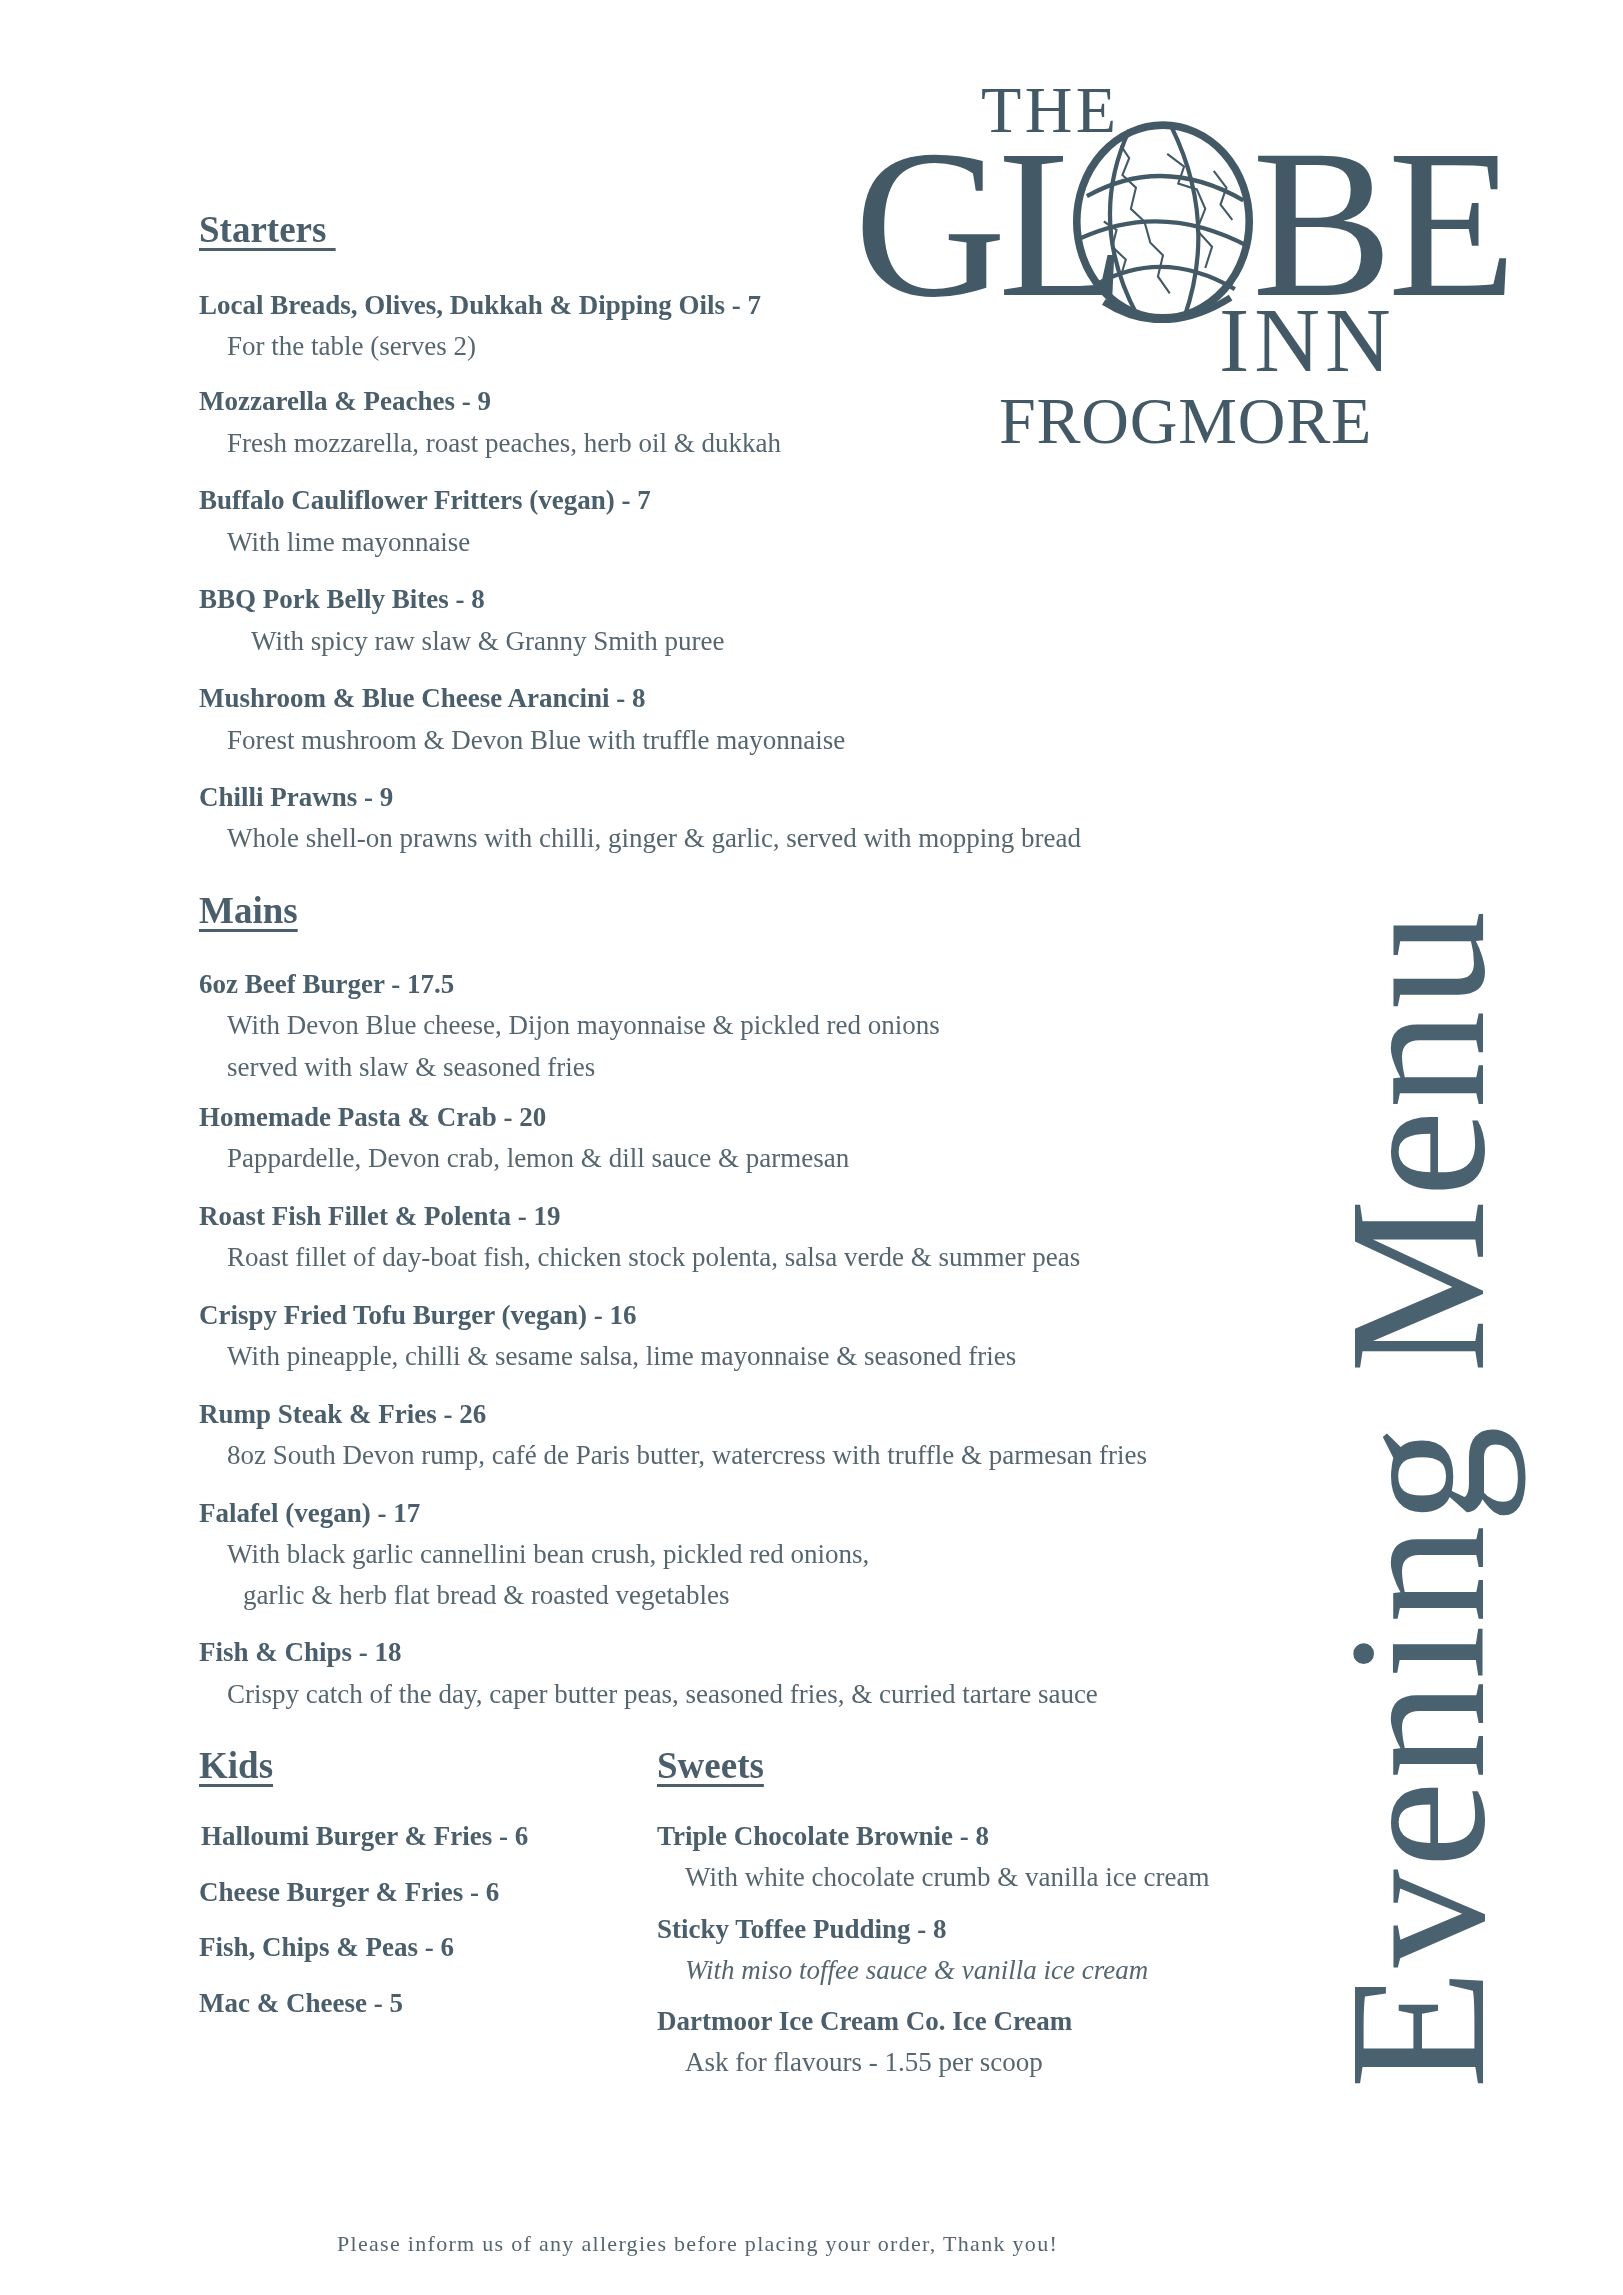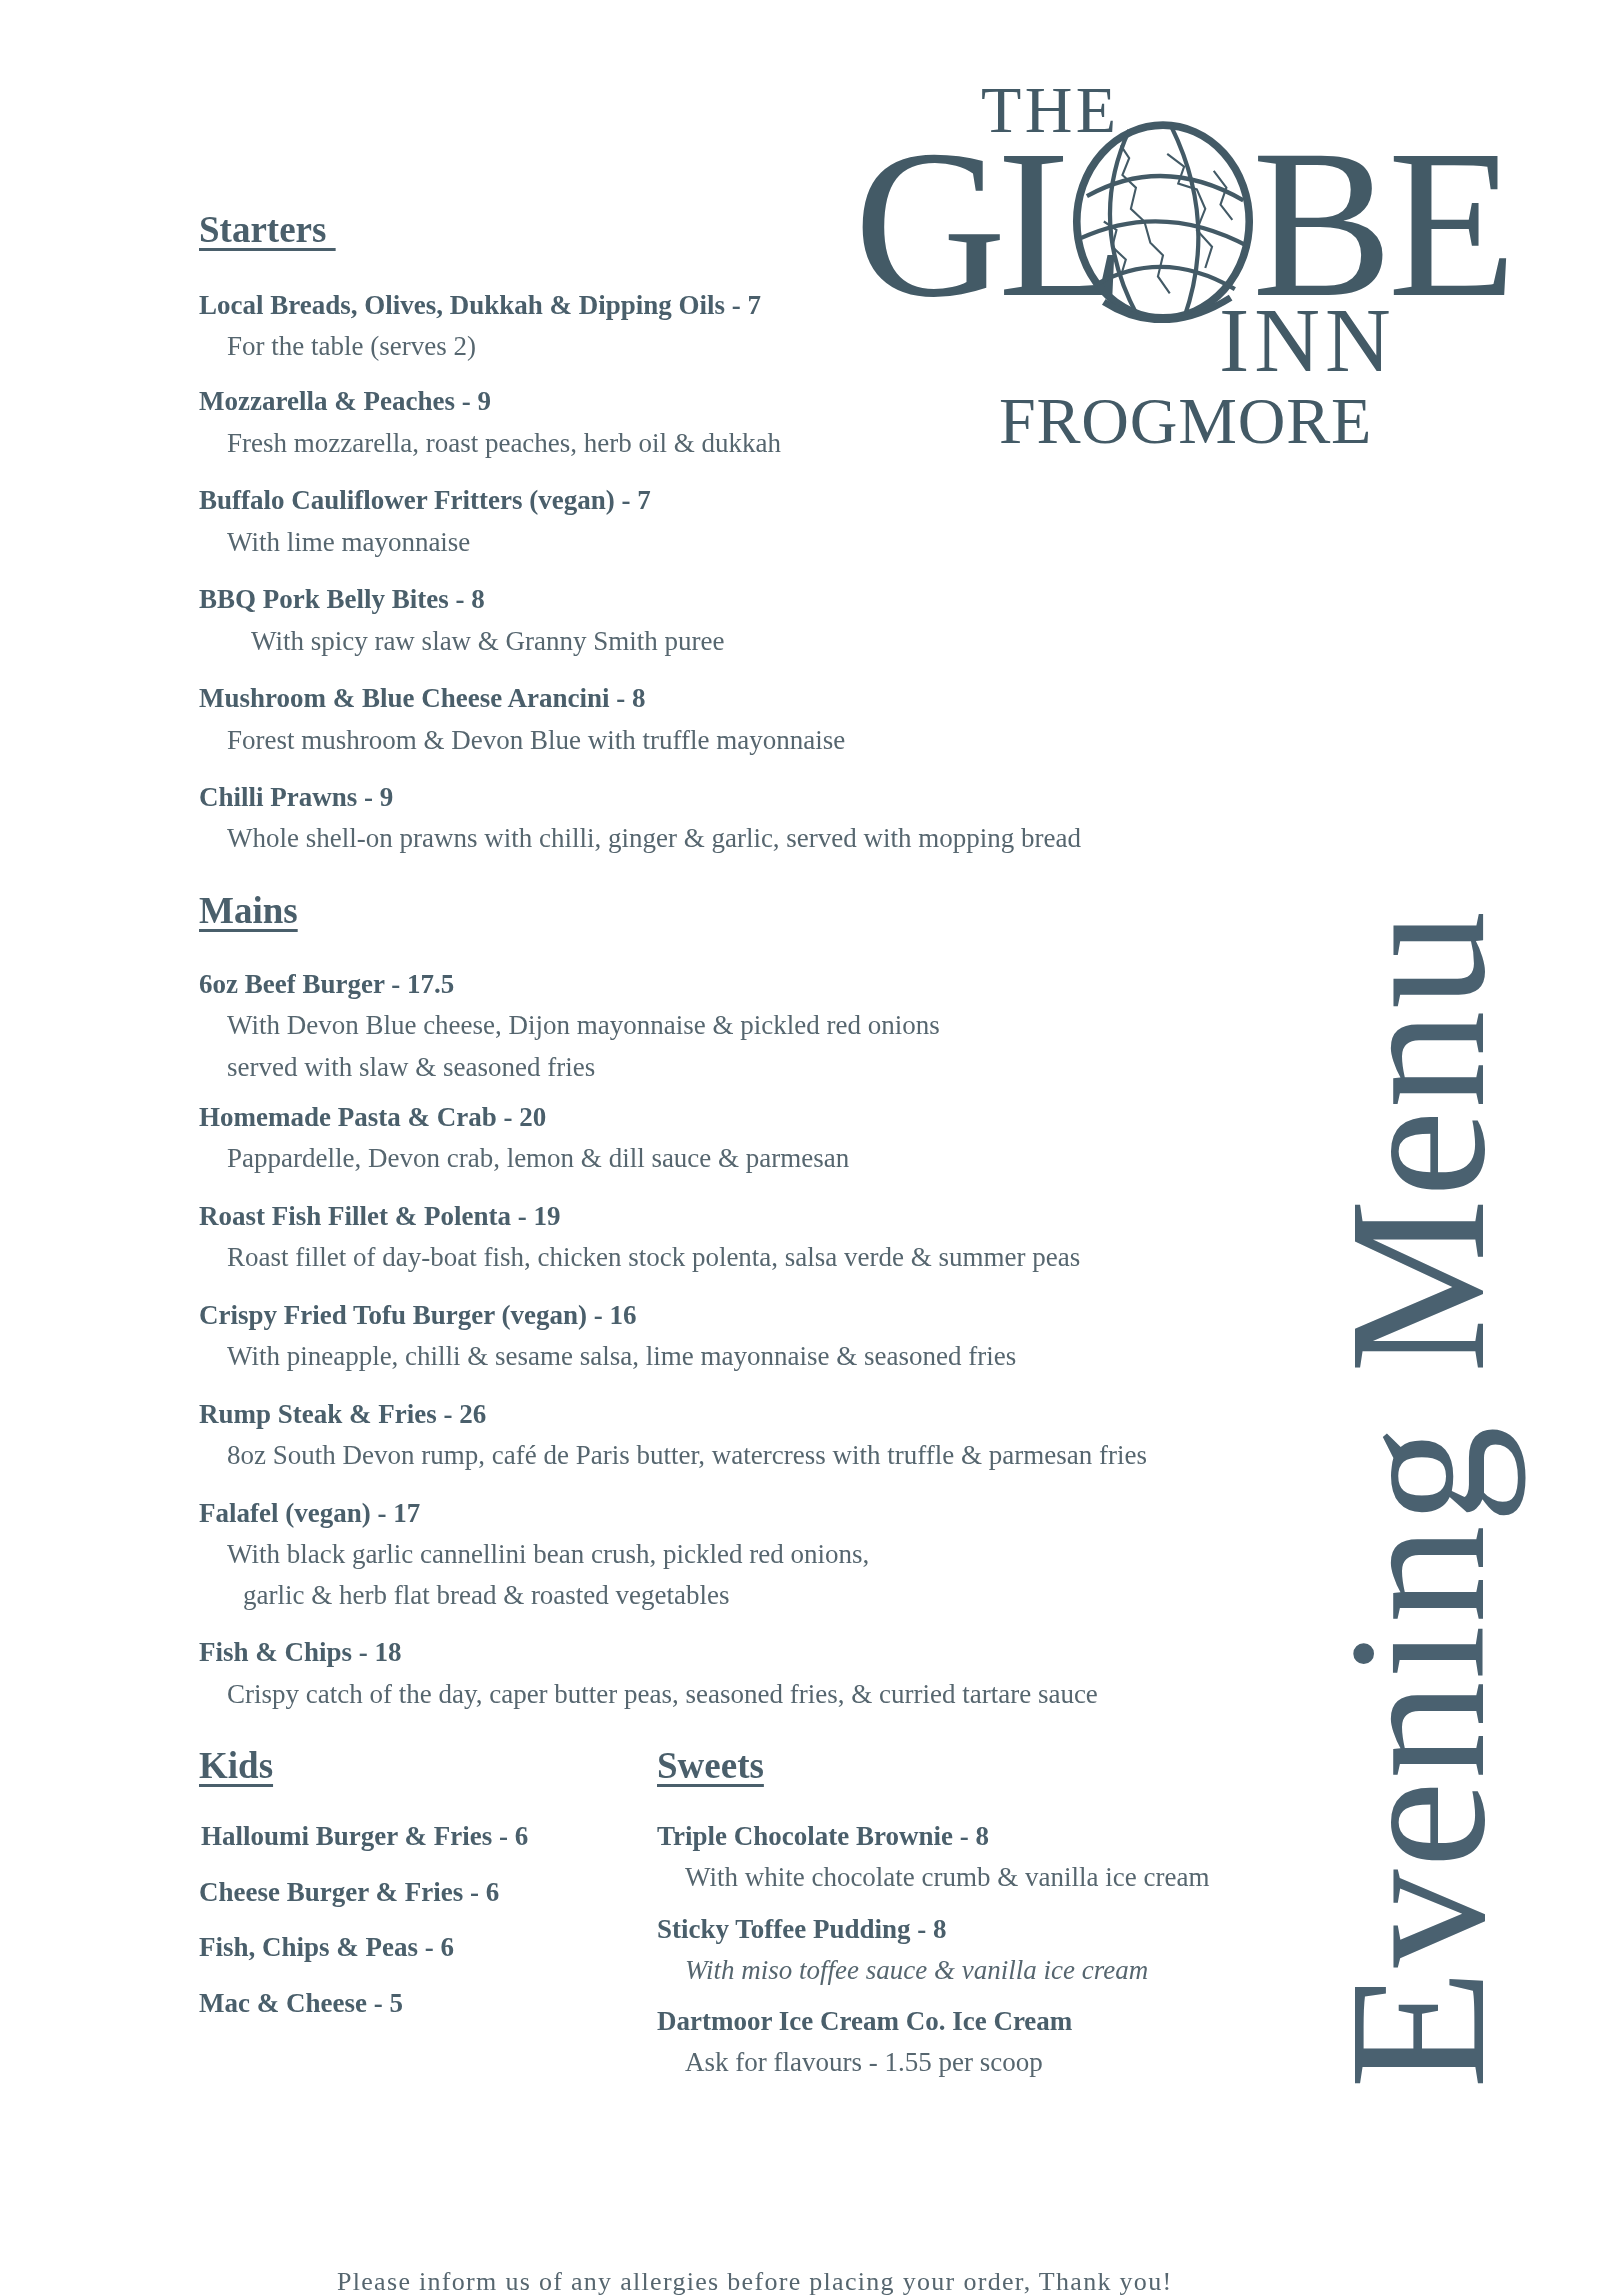--- a/index.html
+++ b/index.html
@@ -118,26 +118,25 @@
       position: absolute;
       font-size: 27px;
       color: #56666f;
       white-space: nowrap;
       line-height: 1;
     }
     .footer-note {
       position: absolute;
       left: 337px;
       top: 2233px;
-      font-size: 26px;
+      font-size: 22px;
       letter-spacing: 1.3px;
       color: #56666f;
       white-space: nowrap;
       line-height: 1;
-      margin-top: 36px;
     }
   </style>
 </head>
 <body>
 
 <div class="page">
 
   <div class="logo">
     <div class="the">THE</div>
     <div class="gl">GL</div>

